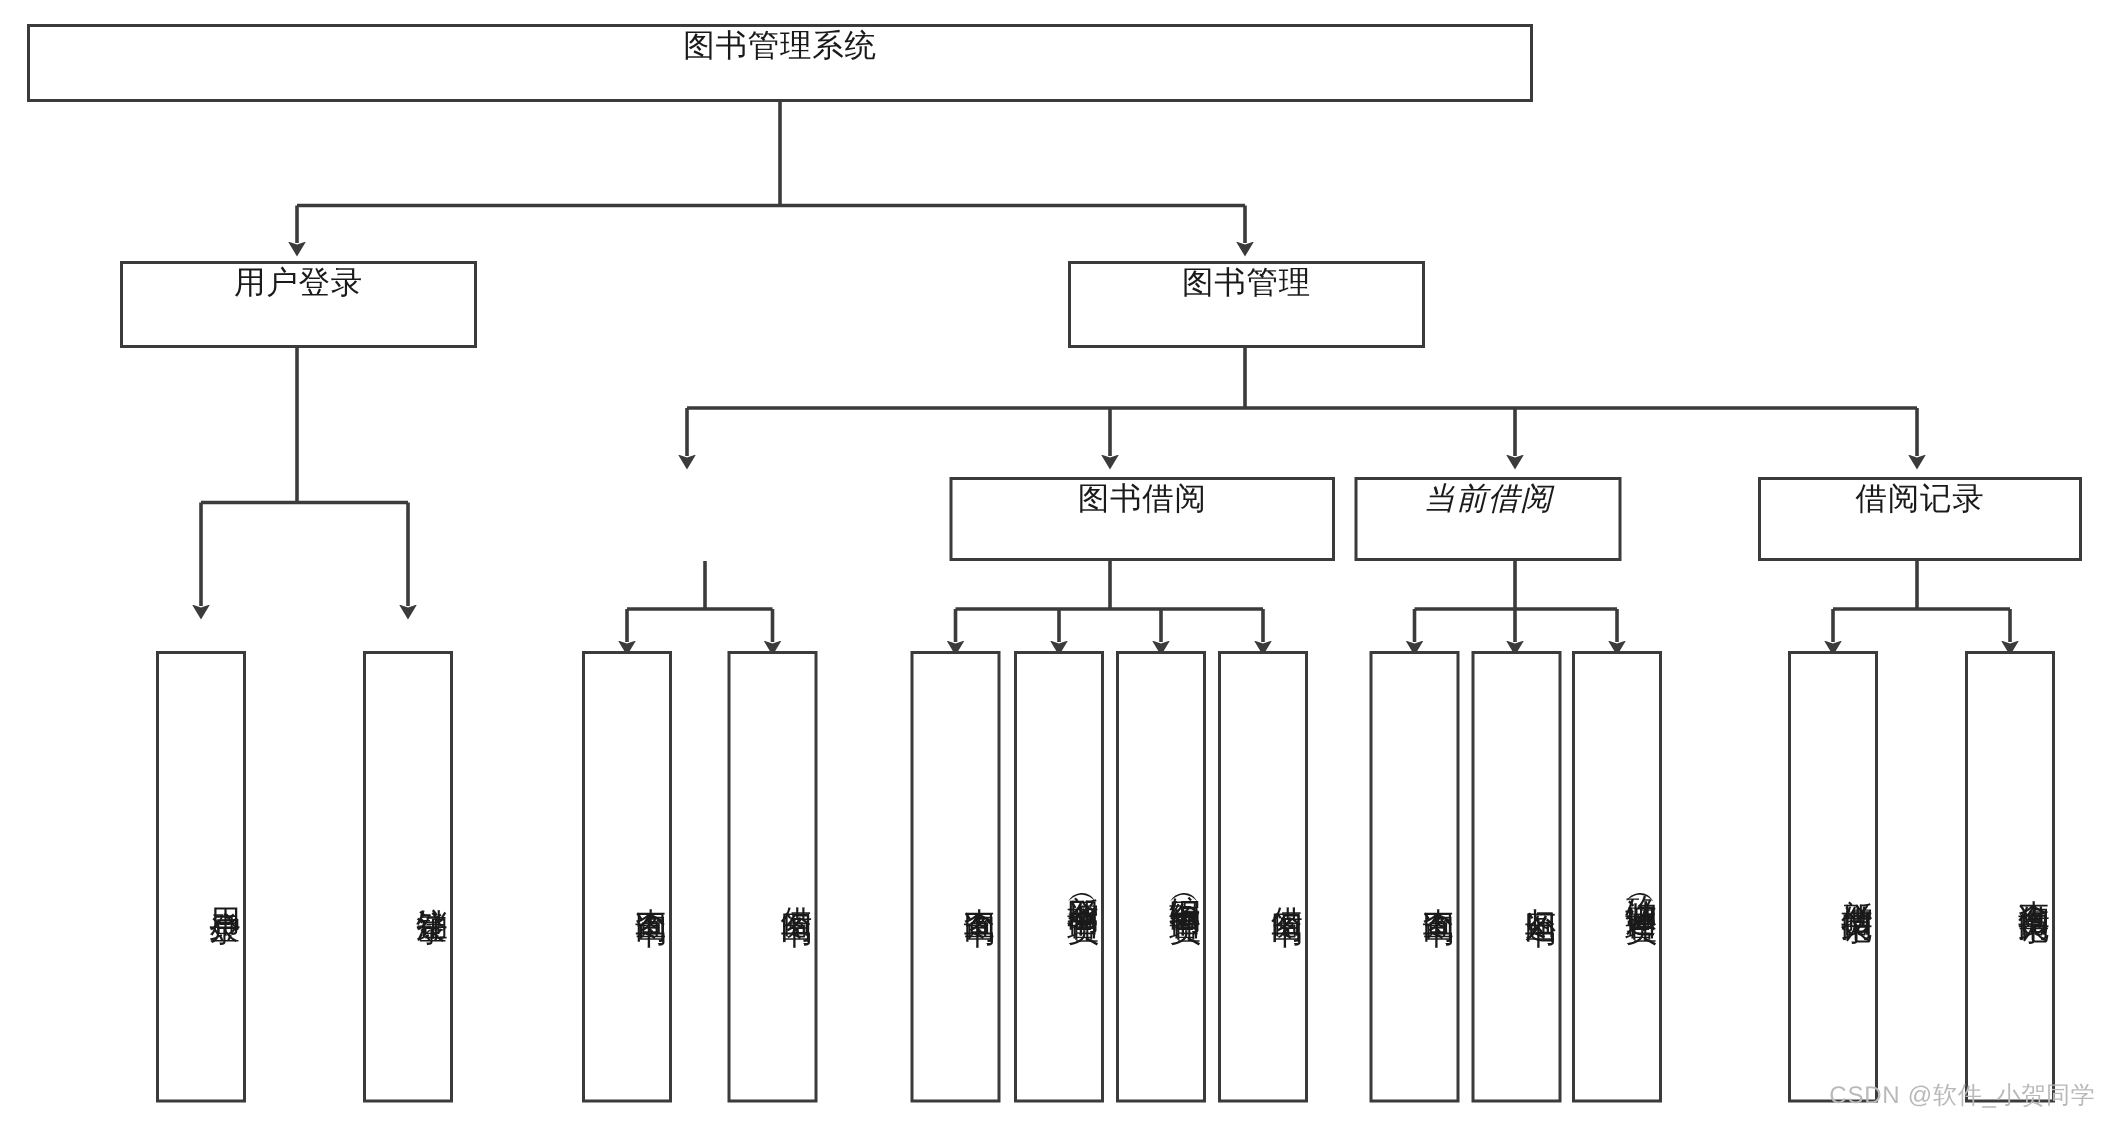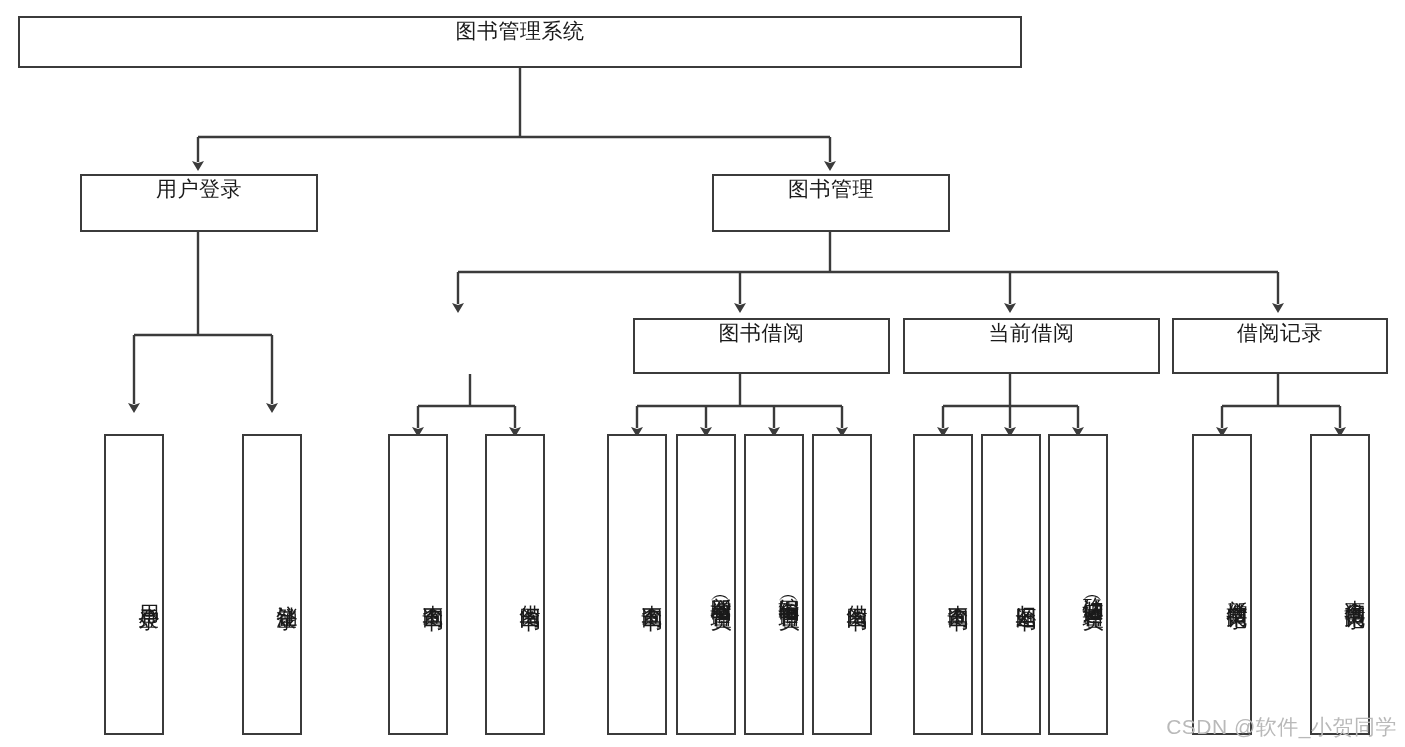--- a/index.html
+++ b/index.html
@@ -56,21 +56,21 @@
     padding-top: 8px;
   }
   .node-label {
     display: block;
     white-space: nowrap;
   }
   #watermark {
     position: absolute;
     right: 8px;
     bottom: 6px;
-    font-size: 21px;
+    font-size: 16px;
     color: #b9b9b9;
     letter-spacing: 0.5px;
     z-index: 3;
     white-space: nowrap;
   }
 </style>
 </head>
 <body>
 
 <div id="canvas">
@@ -134,21 +134,21 @@
   <div class="node horiz" style="left:80px; top:174px; width:238px; height:58px;">
     <span class="node-label">用户登录</span>
   </div>
   <div class="node horiz" style="left:712px; top:174px; width:238px; height:58px;">
     <span class="node-label">图书管理</span>
   </div>
 
   <div class="node horiz" style="left:633px; top:318px; width:257px; height:56px;">
     <span class="node-label">图书借阅</span>
   </div>
-  <div class="node horiz" style="left:903px; top:318px; width:257px; height:56px;">
+  <div class="node horiz" style="left:903px; top:318px; width:178px; height:56px;font-style:italic;">
     <span class="node-label">当前借阅</span>
   </div>
   <div class="node horiz" style="left:1172px; top:318px; width:216px; height:56px;">
     <span class="node-label">借阅记录</span>
   </div>
 
   <div class="node vert" style="left:104px; top:434px; width:60px; height:301px;">
     <span class="node-label">用户登录</span>
   </div>
   <div class="node vert" style="left:242px; top:434px; width:60px; height:301px;">

